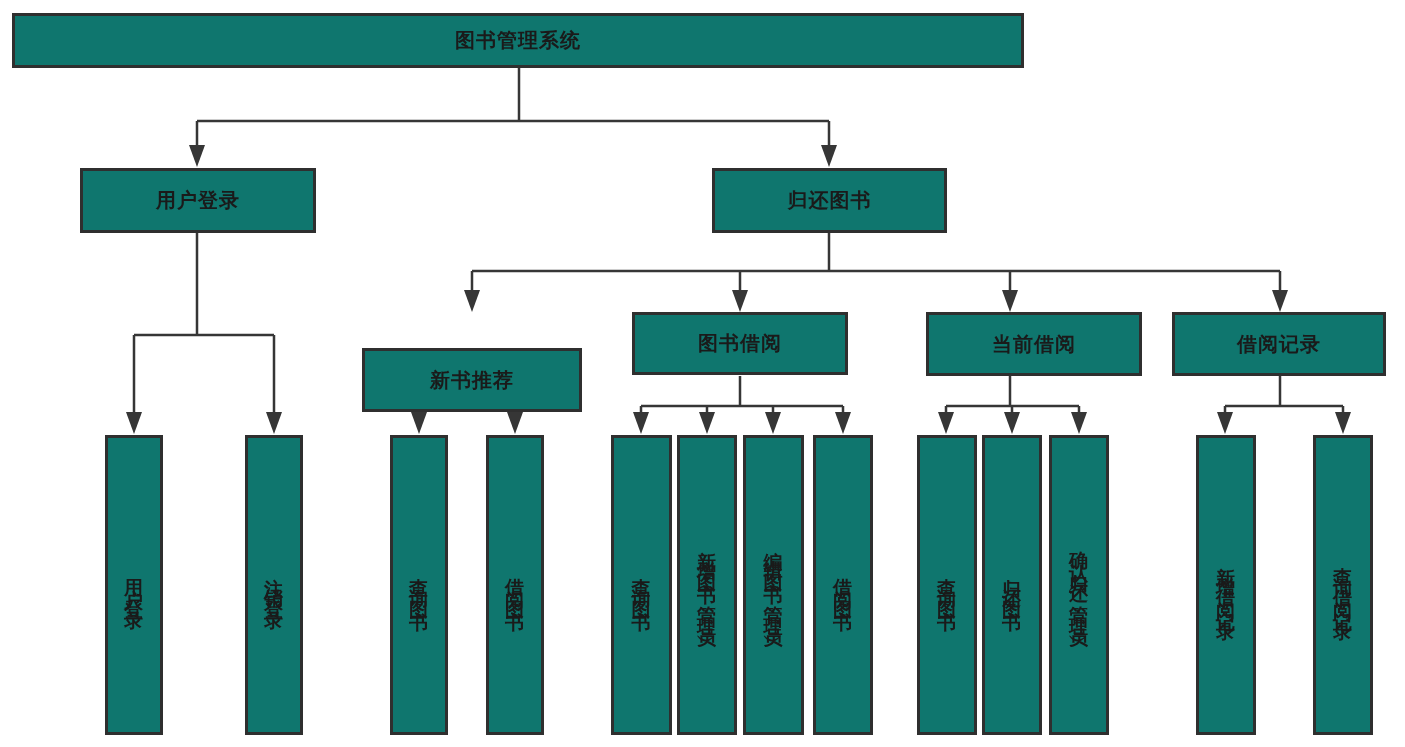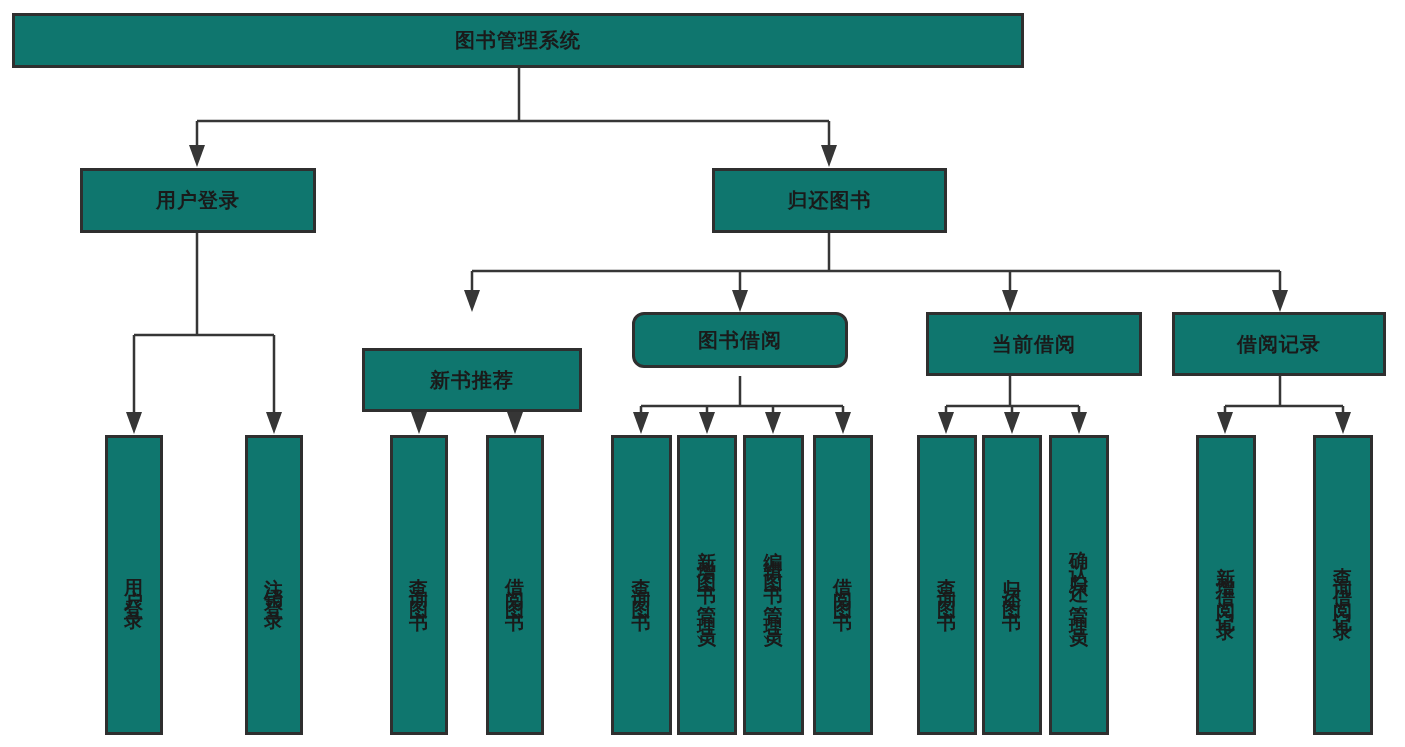--- a/index.html
+++ b/index.html
@@ -110,21 +110,21 @@
     <polygon class="ahead" points="1225,434 1217,412 1233,412"></polygon>
     <polygon class="ahead" points="1343,434 1335,412 1351,412"></polygon>
   </svg>
 
   <div class="node hbox" style="left:12px; top:13px; width:1012px; height:55px;">图书管理系统</div>
 
   <div class="node hbox" style="left:80px; top:168px; width:236px; height:65px;">用户登录</div>
   <div class="node hbox" style="left:712px; top:168px; width:235px; height:65px;">归还图书</div>
 
   <div class="node hbox" style="left:362px; top:312px; width:220px; height:64px;margin-top:36px;">新书推荐</div>
-  <div class="node hbox" style="left:632px; top:312px; width:216px; height:56px;border-radius:12px;">图书借阅</div>
+  <div class="node hbox" style="left:632px; top:312px; width:216px; height:63px;">图书借阅</div>
   <div class="node hbox" style="left:926px; top:312px; width:216px; height:64px;">当前借阅</div>
   <div class="node hbox" style="left:1172px; top:312px; width:214px; height:64px;">借阅记录</div>
 
   <div class="node vbox" style="left:105px; top:435px;">
     <span class="vtext">用户登录</span>
   </div>
   <div class="node vbox" style="left:245px; top:435px;">
     <span class="vtext">注销登录</span>
   </div>
 

